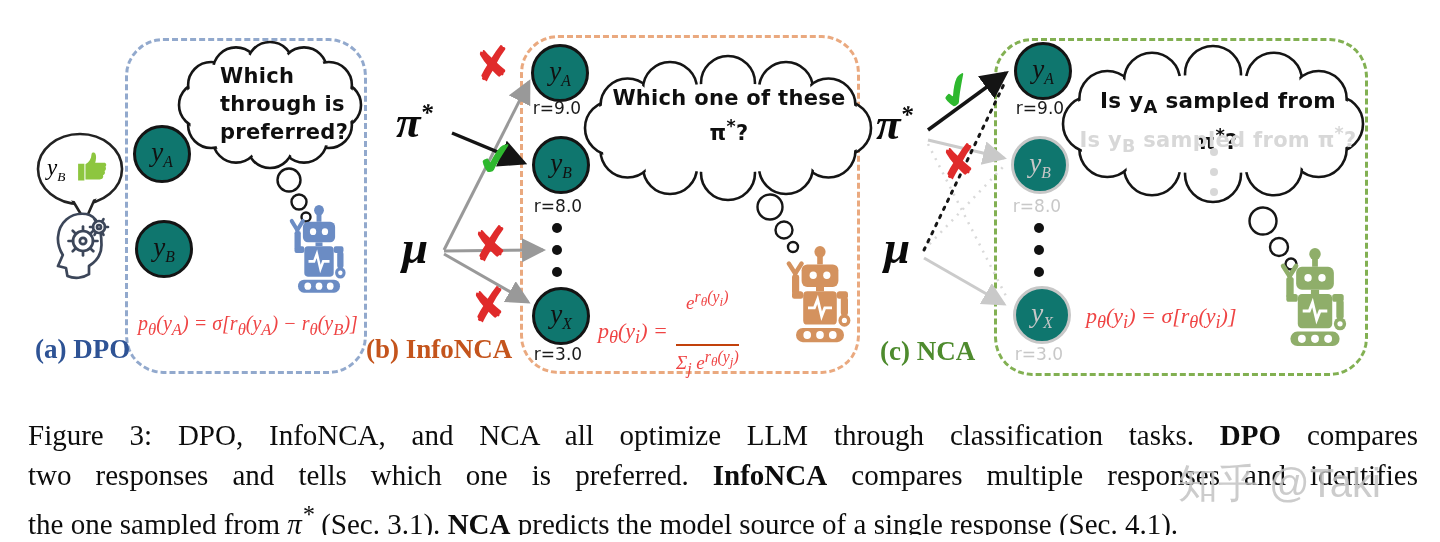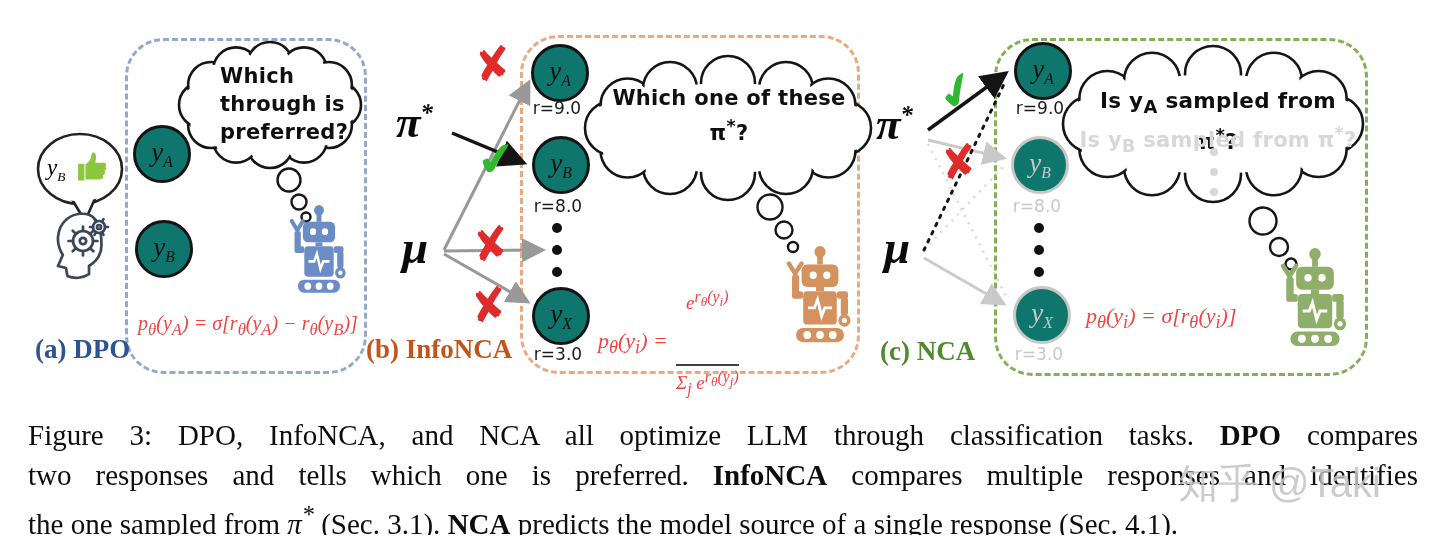--- a/index.html
+++ b/index.html
@@ -19,22 +19,22 @@
     font-family:"Liberation Serif",serif;font-style:italic;font-size:27px;color:#111;}
   .node sub,.mathtxt sub{font-size:58%;}
   .node.faded{border-color:#c7c7c7;color:#c7c7c7;}
   .rlabel{width:64px;text-align:center;font-size:17px;color:#1a1a1a;font-family:"DejaVu Sans",sans-serif;}
   .rlabel.faded{color:#c8c8c8;}
   .greek{font-family:"Liberation Serif",serif;font-style:italic;font-weight:700;color:#0a0a0a;line-height:1;}
   .greek sup{font-size:55%;}
   .cloudtxt{font-weight:700;color:#0f0f0f;letter-spacing:.3px;line-height:28px;font-size:21px;
     font-family:"DejaVu Sans",sans-serif;}
   .formula{font-family:"Liberation Serif",serif;font-style:italic;color:#ef4444;}
-  .frac{display:inline-flex;flex-direction:column;align-items:center;vertical-align:middle;margin-left:8px;gap:48px;}
-  .frac .den{border-top:2px solid #404040;padding-top:2px;}
+  .frac{display:inline-flex;flex-direction:column;align-items:center;vertical-align:middle;margin-left:8px;}
+  .frac .den{border-top:2px solid #c2410c;padding-top:2px;margin-top:28px;}
   .frac .num{padding-bottom:2px;}
   .plabel{font-family:"Liberation Serif",serif;font-weight:700;font-size:27px;z-index:3;}
   .vdots{position:absolute;z-index:3;display:flex;flex-direction:column;align-items:center;gap:12px;}
   .vdots i{width:10px;height:10px;border-radius:50%;background:#111;}
   .vdots.small i{width:8px;height:8px;background:#d8d8d8;}
   #caption{position:absolute;left:28px;top:416px;width:1390px;z-index:3;color:#0d0d0d;
     font-family:"Liberation Serif",serif;font-size:29px;}
   .cap-line{text-align:justify;height:39.5px;overflow:hidden;line-height:39.5px;}
   .cap-line::after{content:"";display:inline-block;width:100%;height:0;}
   .cap-line.last::after{content:none;}

